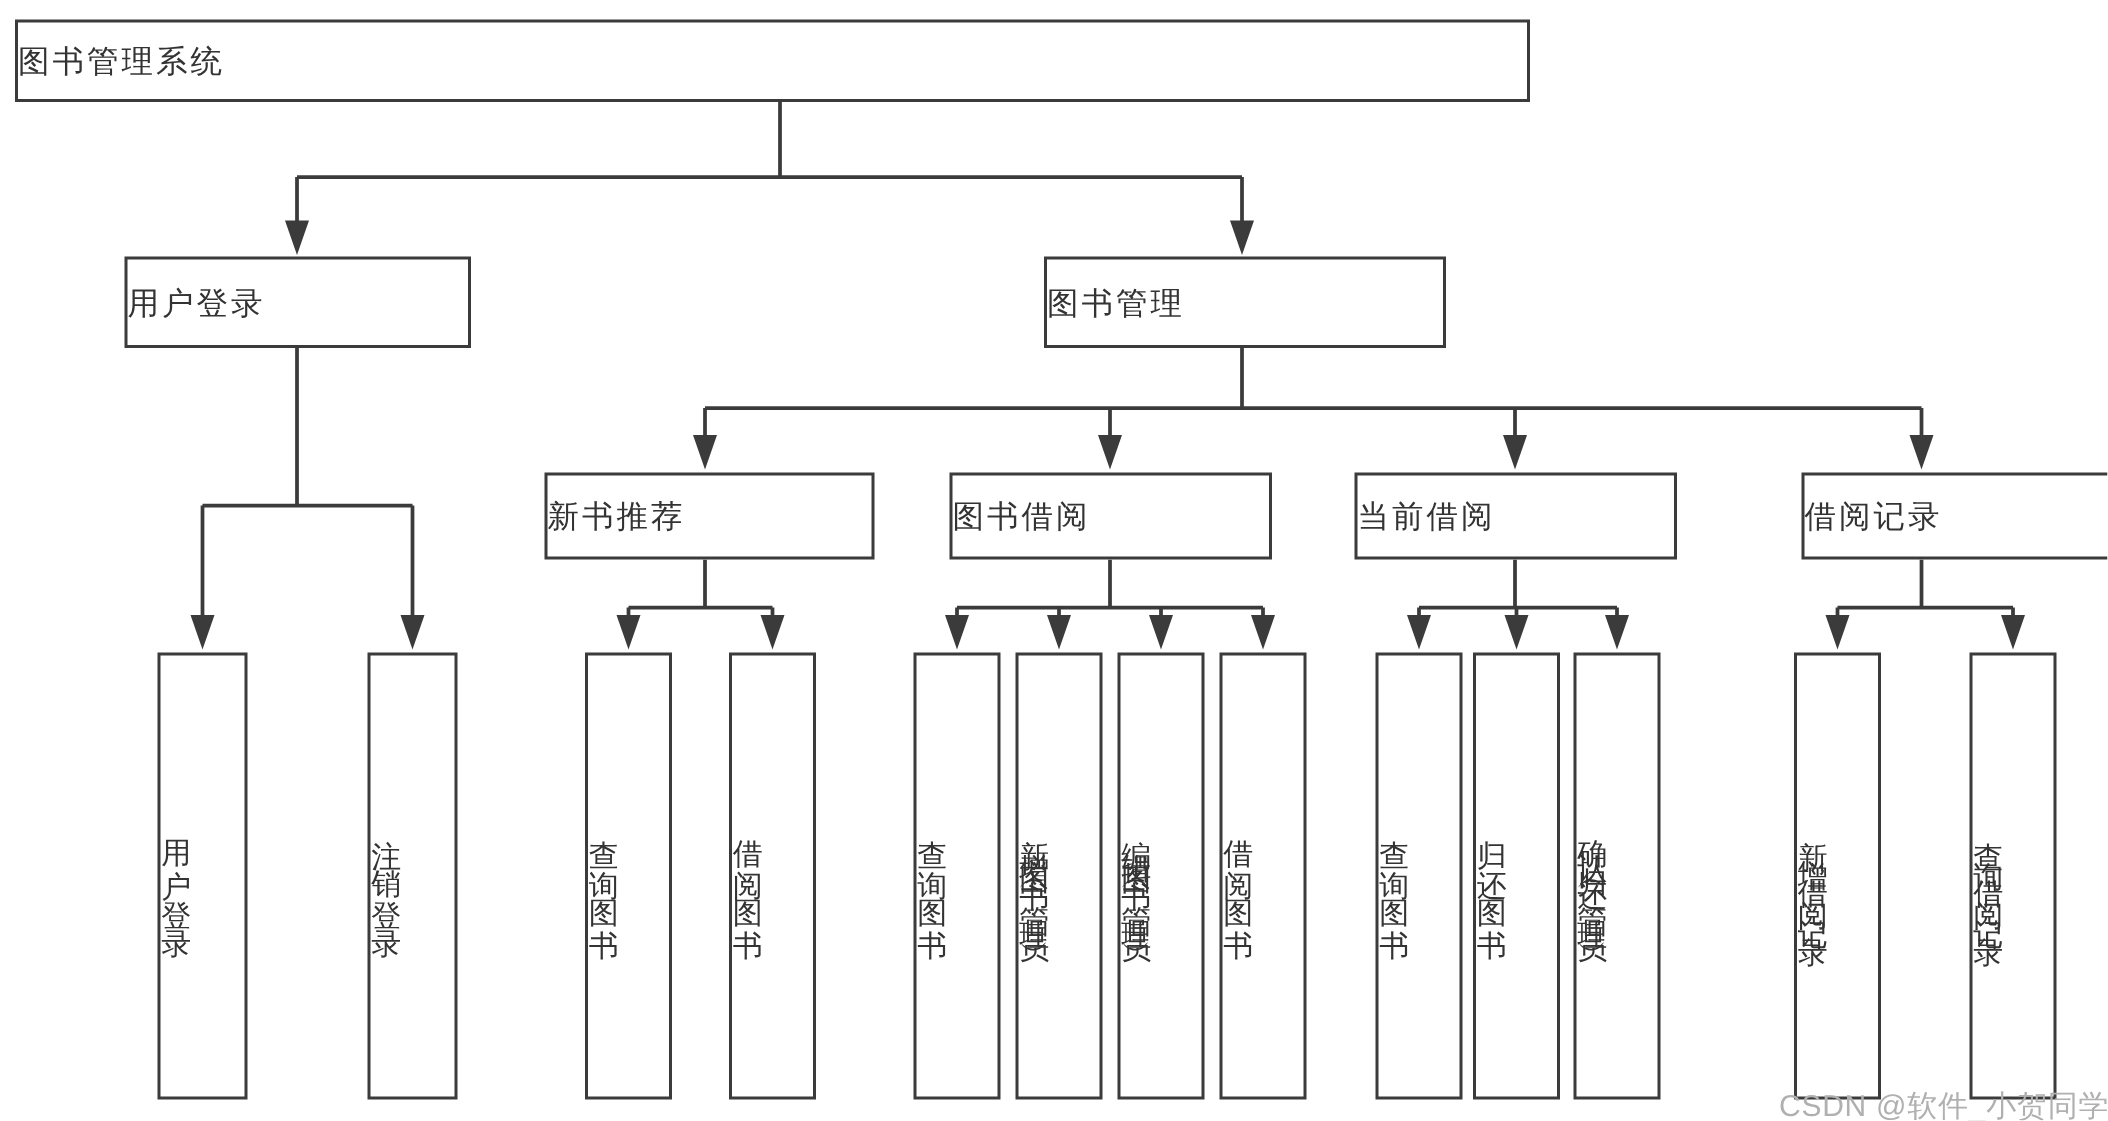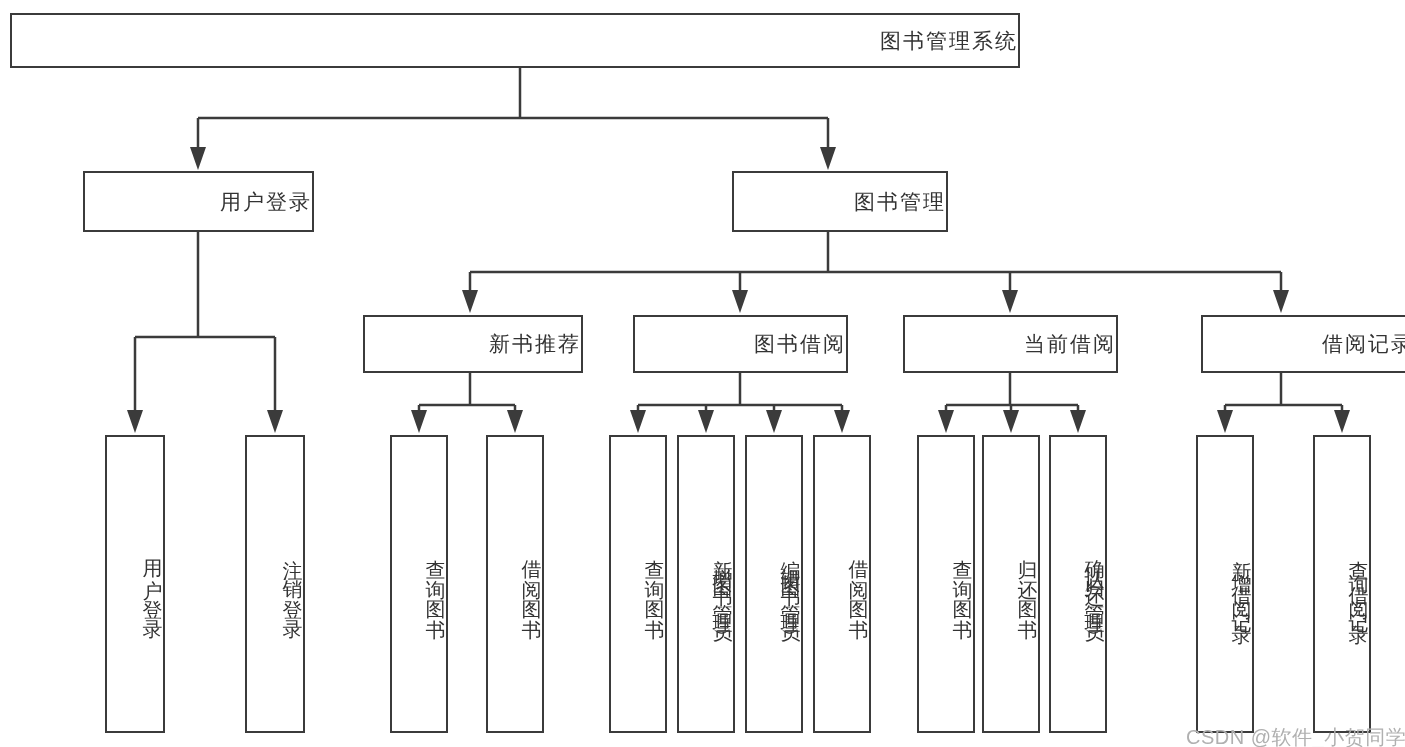--- a/index.html
+++ b/index.html
@@ -4,21 +4,21 @@
 <style>
   html,body { margin:0; padding:0; background:#ffffff; }
   #stage {
     position:relative; width:1405px; height:747px; background:var(--bg,#ffffff);
     font-family:"Liberation Sans","DejaVu Sans",sans-serif; overflow:hidden;
   }
   #wires { position:absolute; left:0; top:0; z-index:0; }
   .box {
     position:absolute; box-sizing:border-box; z-index:1;
     background:var(--fill,#ffffff); border:2.5px solid var(--border,#3b3b3b);
-    display:flex; align-items:center; justify-content:flex-end;
+    display:flex; align-items:center; justify-content:flex-start;
     color:var(--text,#333333);
   }
   .hlabel { font-size:21px; letter-spacing:2px; white-space:nowrap; }
   .leaf { top:435px; width:58px; height:298px; }
   .vlabel {
     writing-mode:vertical-rl; text-orientation:mixed;
     font-size:20px; line-height:1;
   }
   .ls4 { letter-spacing:20px; }
   .ls6 { letter-spacing:13px; }
@@ -90,21 +90,21 @@
       <polygon points="1342,433 1334,410 1350,410" fill="#3b3b3b"></polygon>
     </svg>
 
   <div class="box" style="left:10px;top:13px;width:1010px;height:55px">
     <span class="hlabel">图书管理系统</span>
   </div>
 
   <div class="box" style="left:83px;top:171px;width:231px;height:61px">
     <span class="hlabel">用户登录</span>
   </div>
-  <div class="box" style="left:732px;top:171px;width:216px;height:61px">
+  <div class="box" style="left:696px;top:171px;width:268px;height:61px">
     <span class="hlabel">图书管理</span>
   </div>
 
   <div class="box" style="left:363px;top:315px;width:220px;height:58px">
     <span class="hlabel">新书推荐</span>
   </div>
   <div class="box" style="left:903px;top:315px;width:215px;height:58px">
     <span class="hlabel">当前借阅</span>
   </div>
   <div class="box" style="left:633px;top:315px;width:215px;height:58px">

